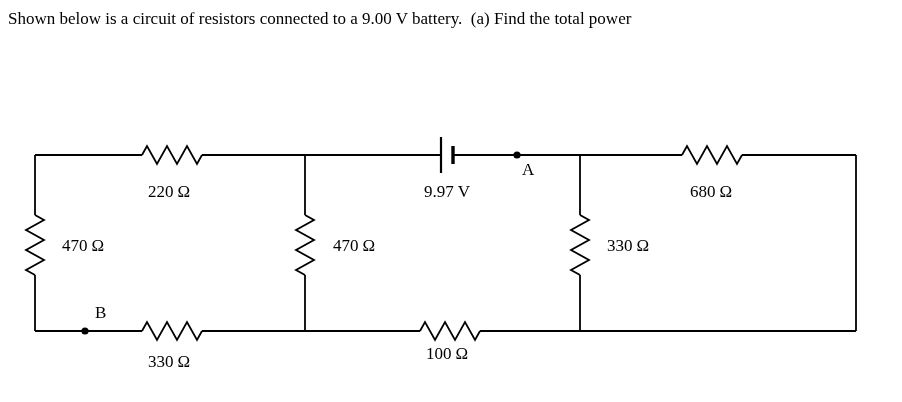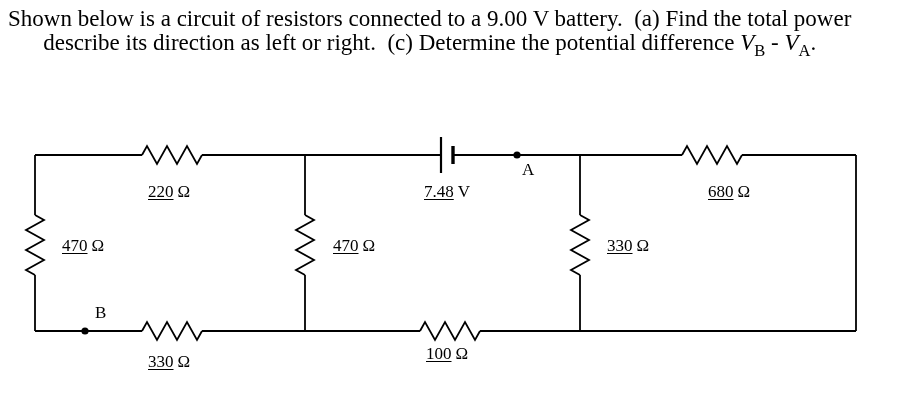--- a/index.html
+++ b/index.html
@@ -1,35 +1,34 @@
 <!DOCTYPE html>
 <html><head>
 <meta charset="utf-8">
 <style>
   * { margin:0; padding:0; box-sizing:border-box; }
   html,body { background:#ffffff; }
   body {
     width:902px; height:402px; position:relative; overflow:hidden;
     font-family:"Liberation Serif", serif; color:#000;
   }
-  .problem { position:absolute; left:8px; top:7px; font-size:23px; line-height:23.6px;text-align:center; }
+  .problem { position:absolute; left:8px; top:7px; font-size:17px; line-height:23.6px; }
   .pline { white-space:pre; }
   .vsym { font-style:italic; }
   sub { font-size:0.72em; line-height:0; }
   .label { position:absolute; font-size:17px; white-space:pre; }
-  .num { text-decoration:underline; text-underline-offset:2px; }
+  .num { text-underline-offset:2px; }
   .unit { margin-left:4px; }
   svg.circuit { position:absolute; left:0; top:0; }
 </style>
 </head>
 <body>
 
 <div class="problem">
   <div class="pline">Shown below is a circuit of resistors connected to a 9.00 V battery.  (a) Find the total power</div>
-  <div class="pline"><span>describe its direction as left or right.  (c) Determine the potential difference </span><span class="vsym">V</span><sub>B</sub><span> - </span><span class="vsym">V</span><sub>A</sub><span>.</span></div>
 </div>
 
 <svg class="circuit" width="902" height="402" viewBox="0 0 902 402">
   <g stroke="#000" stroke-width="1.8" fill="none">
 
     <path d="M35,155 H142"></path>
     <path d="M202,155 H441"></path>
     <path d="M453,155 H682"></path>
     <path d="M742,155 H856"></path>
 
@@ -59,25 +58,25 @@
     <line x1="441" y1="137" x2="441" y2="173" stroke-width="2.2"></line>
     <line x1="453" y1="146" x2="453" y2="164" stroke-width="3.4"></line>
   </g>
 
   <circle cx="517" cy="155" r="3.6" fill="#000"></circle>
   <circle cx="85" cy="331" r="3.6" fill="#000"></circle>
 </svg>
 
 <div class="label" style="left:148px; top:182px;"><span class="num">220</span><span class="unit">Ω</span></div>
 
-<div class="label" style="left:424px; top:182px;"><span class="num">7.48</span><span class="unit">V</span></div>
+<div class="label" style="left:424px; top:182px;"><span class="num">9.97</span><span class="unit">V</span></div>
 
 <div class="label" style="left:522px; top:160px;">A</div>
 
-<div class="label" style="left:708px; top:182px;"><span class="num">680</span><span class="unit">Ω</span></div>
+<div class="label" style="left:690px; top:182px;"><span class="num">680</span><span class="unit">Ω</span></div>
 
 <div class="label" style="left:62px; top:236px;"><span class="num">470</span><span class="unit">Ω</span></div>
 
 <div class="label" style="left:333px; top:236px;"><span class="num">470</span><span class="unit">Ω</span></div>
 
 <div class="label" style="left:607px; top:236px;"><span class="num">330</span><span class="unit">Ω</span></div>
 
 <div class="label" style="left:95px; top:303px;">B</div>
 
 <div class="label" style="left:148px; top:352px;"><span class="num">330</span><span class="unit">Ω</span></div>

